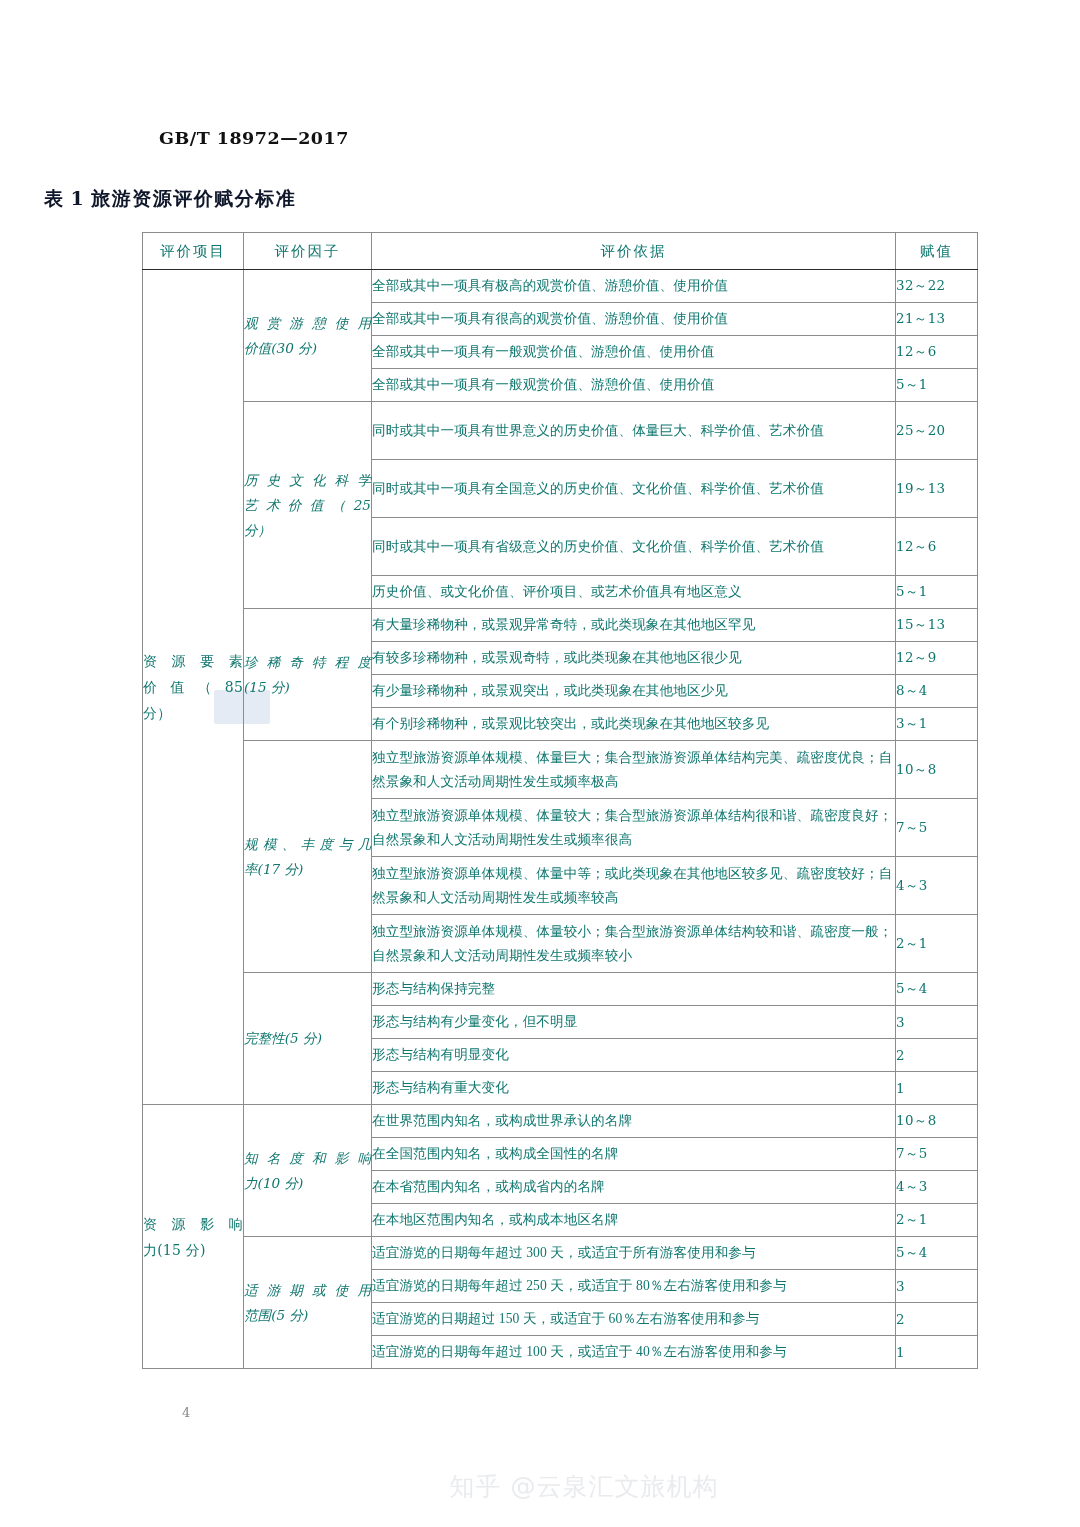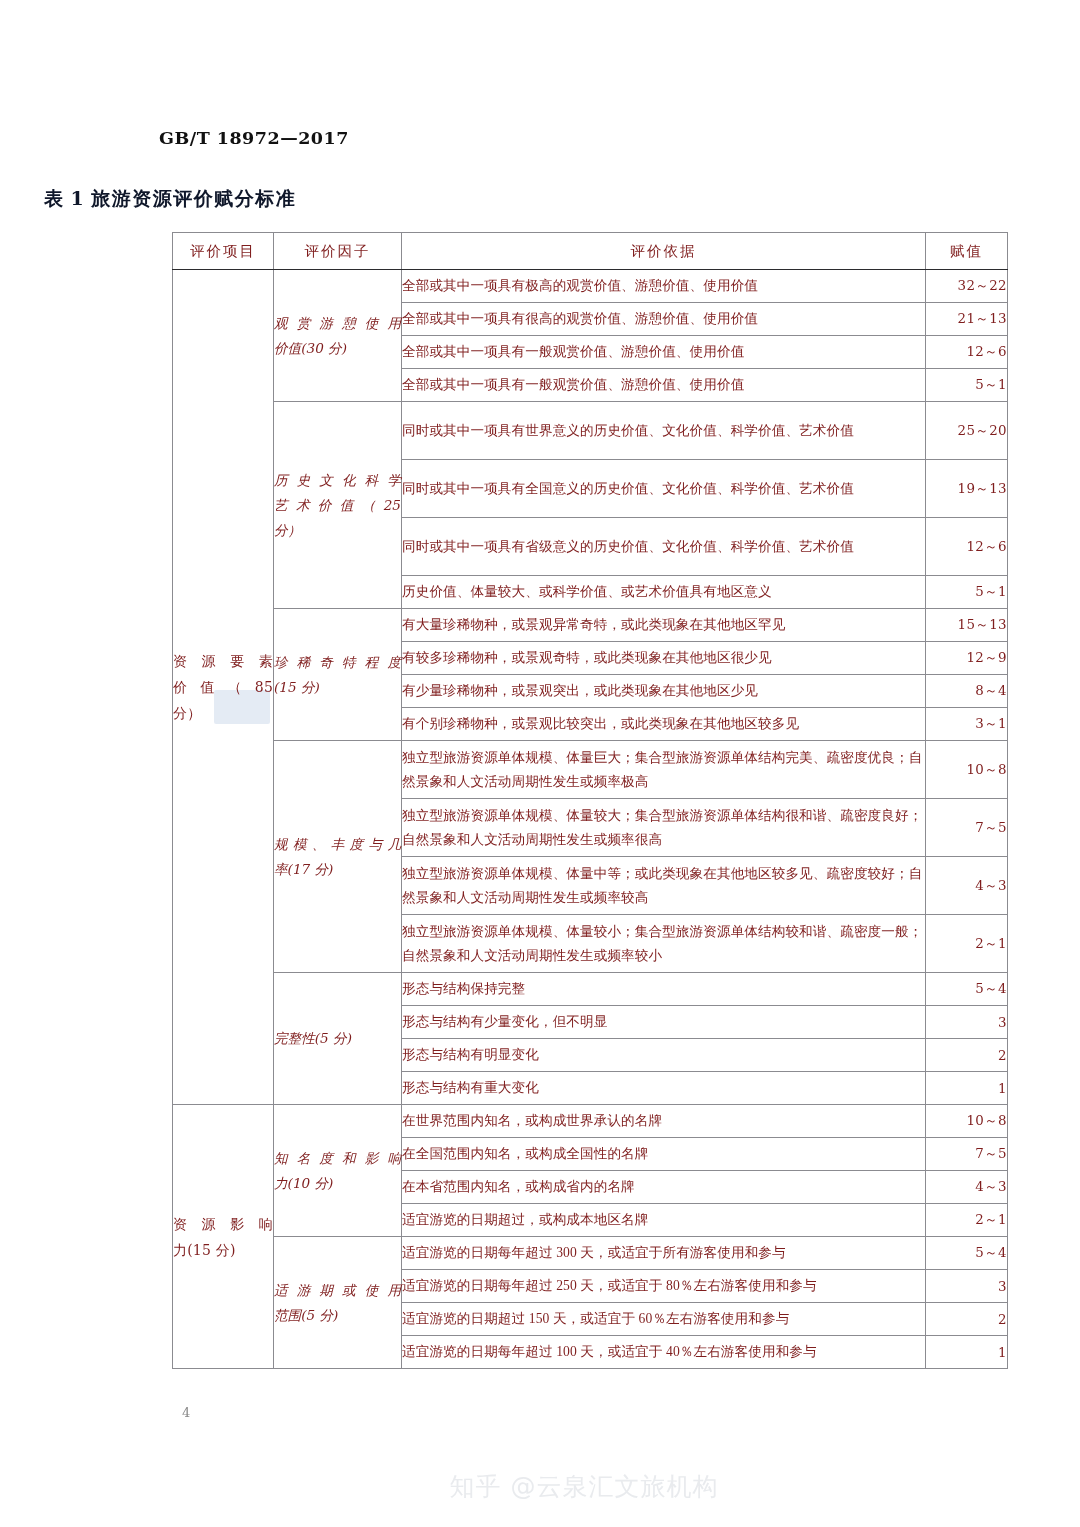--- a/index.html
+++ b/index.html
@@ -22,26 +22,26 @@
   .table-title{
     position:absolute;left:0;top:186px;width:1080px;
     text-align:left;
     font-size:19px;font-weight:bold;letter-spacing:1.5px;
     color:#0f172a;
   }
   .title-inner{display:inline-block;}
   .title-inner .tnum{margin:0 6px;}
 
   table.main{
-    position:absolute;left:128px;top:232px;
+    position:absolute;left:98px;top:232px;
     width:835px;
     border-collapse:collapse;
     table-layout:fixed;
     font-size:13.2px;
-    color:#7f1d1d;
+    color:#0f766e;
   }
   table.main td, table.main th{
     border:1px solid #8b8b90;
     padding:0;
     vertical-align:middle;
     font-weight:normal;
   }
   table.main{border:1.6px solid #2b2b2e;}
   .colA{width:101px;}
   .colB{width:128px;}
@@ -81,21 +81,21 @@
 
   td.basis{
     text-align:left;
     padding:7px 10px 7px 12px;
     font-size:13.6px;
     line-height:24px;
     letter-spacing:.1px;
     font-family:Liberation Serif, serif;
   }
   td.score{
-    text-align:right;
+    text-align:left;
     font-size:13.4px;
     letter-spacing:.4px;
     font-family:"DejaVu Serif","Liberation Serif",serif;
   }
 
   .r1{height:32px;}
   .r2{height:57px;}
 
   .page-num{
     position:absolute;left:138px;top:1405px;
@@ -180,33 +180,33 @@
           <td class="score">5～1</td>
         </tr>
         <tr>
           <td class="factor" rowspan="4">
             <div>
               <span class="jtext">历史文化科学</span>
               <span class="jtext">艺术价值（25</span>
               <span class="jtext last">分）</span>
             </div>
           </td>
-          <td class="basis r2">同时或其中一项具有世界意义的历史价值、文化价值、科学价值、艺术价值</td>
+          <td class="basis r2">同时或其中一项具有世界意义的历史价值、体量巨大、科学价值、艺术价值</td>
           <td class="score">25～20</td>
         </tr>
         <tr>
           <td class="basis r2">同时或其中一项具有全国意义的历史价值、文化价值、科学价值、艺术价值</td>
           <td class="score">19～13</td>
         </tr>
         <tr>
           <td class="basis r2">同时或其中一项具有省级意义的历史价值、文化价值、科学价值、艺术价值</td>
           <td class="score">12～6</td>
         </tr>
         <tr>
-          <td class="basis r1">历史价值、体量较大、或科学价值、或艺术价值具有地区意义</td>
+          <td class="basis r1">历史价值、或文化价值、评价项目、或艺术价值具有地区意义</td>
           <td class="score">5～1</td>
         </tr>
         <tr>
           <td class="factor" rowspan="4">
             <div>
               <span class="jtext">珍稀奇特程度</span>
               <span class="jtext last">(15 分)</span>
             </div>
           </td>
           <td class="basis r1">有大量珍稀物种，或景观异常奇特，或此类现象在其他地区罕见</td>
@@ -285,21 +285,21 @@
         </tr>
         <tr>
           <td class="basis r1">在全国范围内知名，或构成全国性的名牌</td>
           <td class="score">7～5</td>
         </tr>
         <tr>
           <td class="basis r1">在本省范围内知名，或构成省内的名牌</td>
           <td class="score">4～3</td>
         </tr>
         <tr>
-          <td class="basis r1">适宜游览的日期超过，或构成本地区名牌</td>
+          <td class="basis r1">在本地区范围内知名，或构成本地区名牌</td>
           <td class="score">2～1</td>
         </tr>
         <tr>
           <td class="factor" rowspan="4">
             <div>
               <span class="jtext">适游期或使用</span>
               <span class="jtext last">范围(5 分)</span>
             </div>
           </td>
           <td class="basis r1">适宜游览的日期每年超过 300 天，或适宜于所有游客使用和参与</td>

